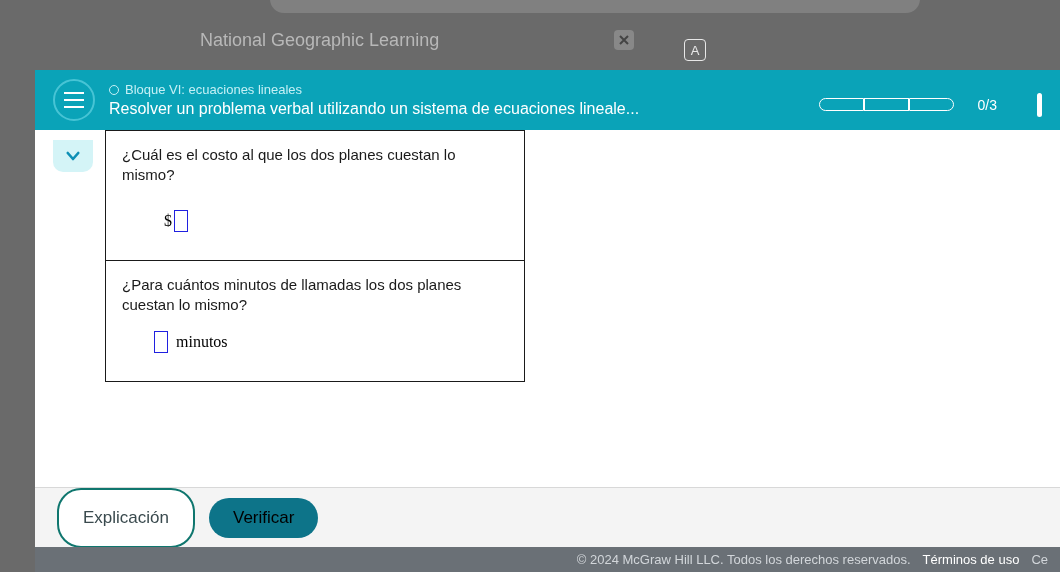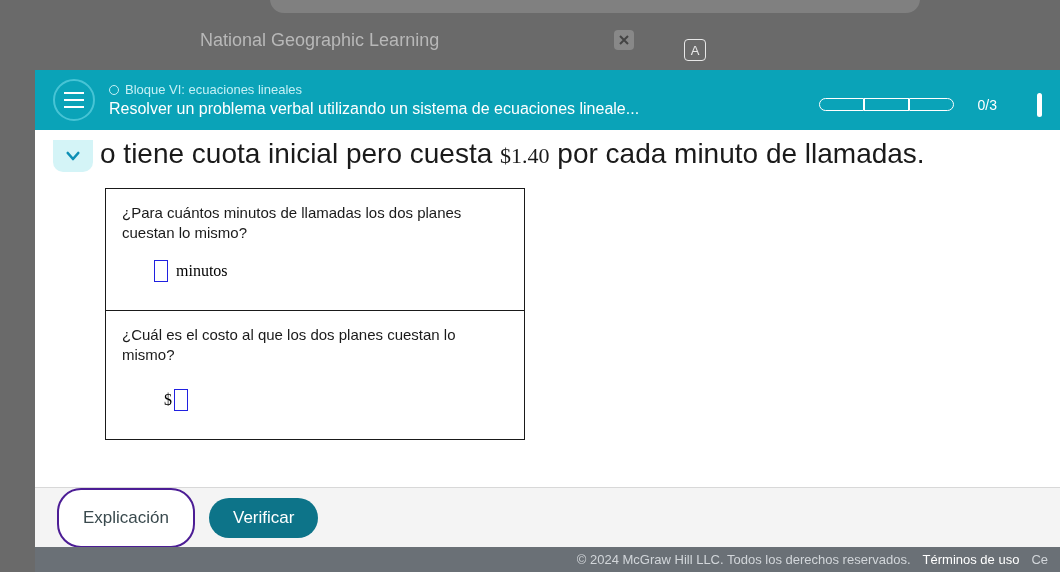--- a/index.html
+++ b/index.html
@@ -44,22 +44,22 @@
     .answer-input { width: 14px; height: 22px; border: 1.5px solid #2020e0; background: white; }
     .answer-unit { font-size: 16px; font-family: 'Times New Roman', serif; }
     .dollar-sign { font-family: 'Times New Roman', serif; font-size: 16px; margin-right: 2px; }
     .answer-row-2 { margin-top: 24px; margin-left: 42px; display: flex; align-items: center; }
     
     .action-buttons-container { position: absolute; top: 429px; left: 318px; width: 208px; height: 60px; border: 1px solid #c8c8c8; border-bottom: none; border-radius: 8px 8px 0 0; display: flex; align-items: center; justify-content: center; gap: 10px; padding: 0 10px; background: white; }
     .action-btn { width: 88px; height: 44px; background: #0d7489; border-radius: 6px; display: flex; align-items: center; justify-content: center; }
     .action-btn svg { width: 22px; height: 22px; }
     
     .footer-bar { position: absolute; bottom: 25px; left: 35px; right: 0; height: 60px; background: #f4f4f4; border-top: 1px solid #d8d8d8; display: flex; align-items: center; padding: 0 22px; gap: 14px; }
-    .btn-explicacion { padding: 18px 24px; border: 2px solid #4c1d95; border-radius: 24px; background: white; color: #3a4a4e; font-size: 17px; font-weight: 500; }
-    .btn-verificar { padding: 10px 24px; border: none; border-radius: 24px; background: #0d7489; color: #ffffff; font-size: 17px; font-weight: 500; text-align: center; }
+    .btn-explicacion { padding: 18px 24px; border: 2px solid #0f766e; border-radius: 24px; background: white; color: #3a4a4e; font-size: 17px; font-weight: 500; }
+    .btn-verificar { padding: 10px 24px; border: none; border-radius: 24px; background: #0d7489; color: #000000; font-size: 17px; font-weight: 500; text-align: center; }
     
     .copyright-bar { position: absolute; bottom: 0; left: 35px; right: 0; height: 25px; background: #6a7076; display: flex; align-items: center; justify-content: flex-end; padding: 0 12px; gap: 12px; font-size: 13px; }
     .copyright-text { color: #d2d6da; text-align: center; }
     .copyright-link { color: white; }
   </style>
 </head>
 <body>
 
 <div>
   <div class="search-pill"></div>
@@ -102,37 +102,34 @@
       <div class="side-indicator"></div>
     </div>
   </div>
 
   <div class="problem-area">
     <div class="collapse-chevron">
       <svg class="chevron-down-svg" viewBox="0 0 24 24">
         <path d="M5 8 L12 16 L19 8" stroke="#0d8fb5" stroke-width="3.5" fill="none" stroke-linecap="round" stroke-linejoin="round"></path>
       </svg>
     </div>
-    <div class="problem-text-line">
-      <span>o tiene cuota inicial pero cuesta </span><span class="price-span">$1.40</span><span> por cada minuto de llamadas.</span>
-    </div>
 
     <div class="question-box">
+      <div class="question-part">
+        <div class="question-label">¿Cuál es el costo al que los dos planes cuestan lo mismo?</div>
+        <div class="answer-row-2">
+          <span class="dollar-sign">$</span>
+          <div class="answer-input"></div>
+        </div>
+      </div>
       <div class="question-part">
         <div class="question-label">¿Para cuántos minutos de llamadas los dos planes cuestan lo mismo?</div>
         <div class="answer-row">
           <div class="answer-input"></div>
           <span class="answer-unit">minutos</span>
-        </div>
-      </div>
-      <div class="question-part">
-        <div class="question-label">¿Cuál es el costo al que los dos planes cuestan lo mismo?</div>
-        <div class="answer-row-2">
-          <span class="dollar-sign">$</span>
-          <div class="answer-input"></div>
         </div>
       </div>
     </div>
   </div>
 
   <div class="action-buttons-container">
     <div class="action-btn">
       <svg viewBox="0 0 24 24">
         <path d="M5 5 L19 19 M19 5 L5 19" stroke="white" stroke-width="2.5" fill="none" stroke-linecap="round"></path>
       </svg>

